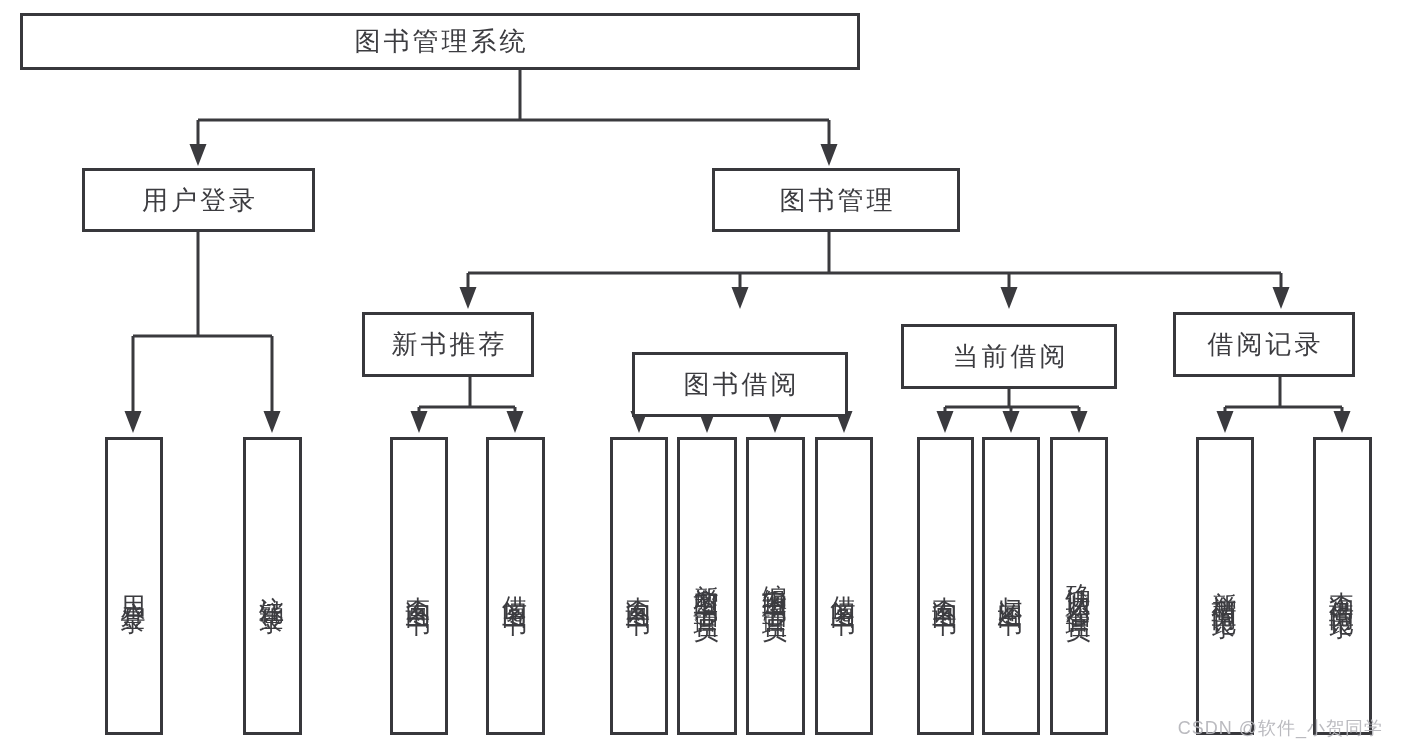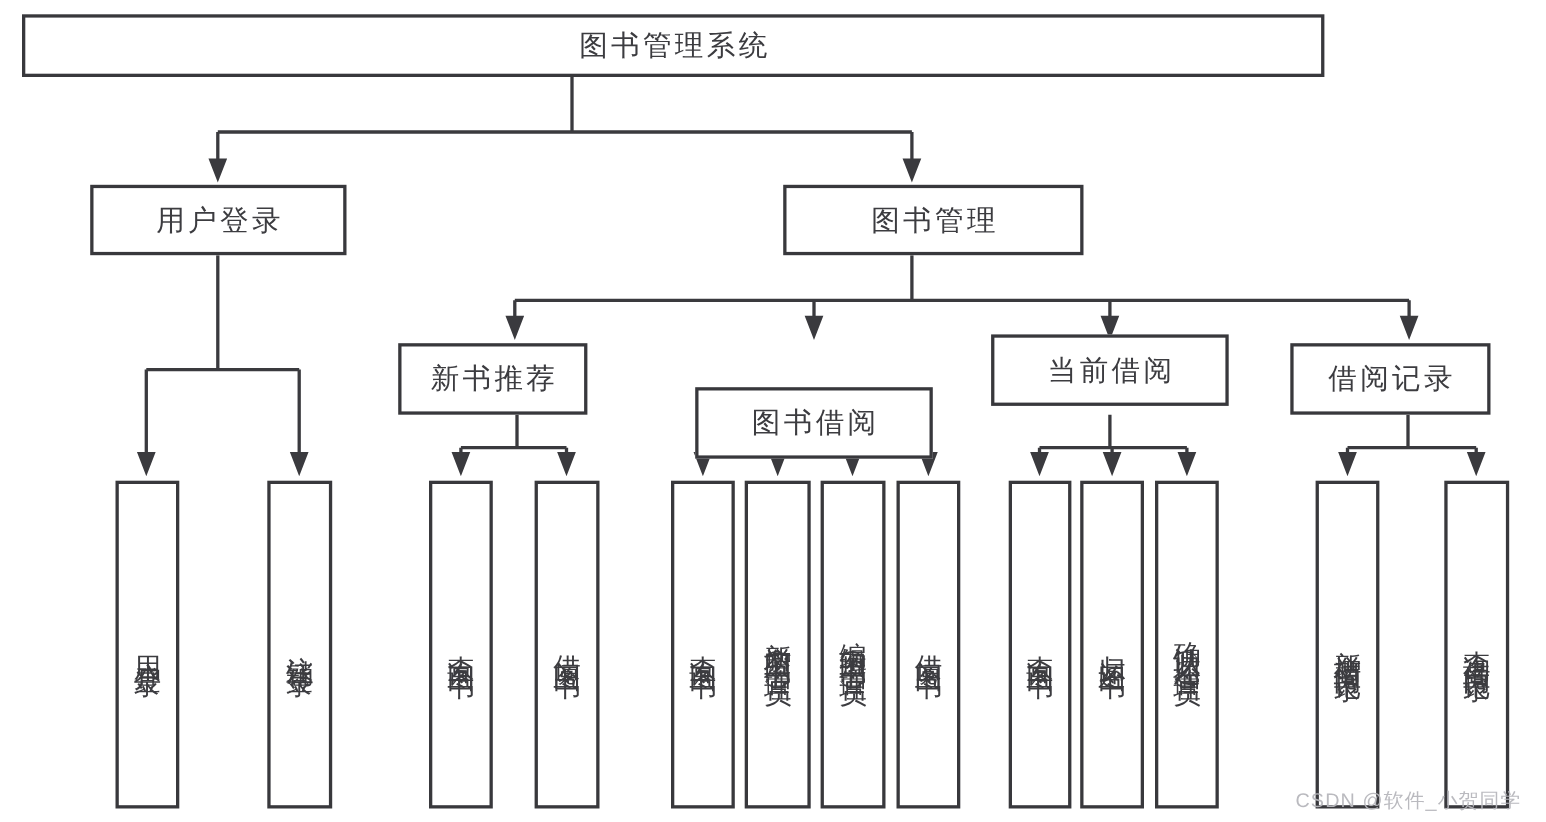--- a/index.html
+++ b/index.html
@@ -20,28 +20,28 @@
     color:#3c3c40;
   }
   .h{font-size:26px;letter-spacing:3px;text-indent:3px;white-space:nowrap;}
   .v{
     top:437px;height:298px;
     writing-mode:vertical-rl;
     font-size:25px;letter-spacing:5px;
     white-space:nowrap;
   }
   
-  .n-root{left:20px;top:13px;width:1184px;height:57px;}
+  .n-root{left:20px;top:13px;width:840px;height:57px;}
   
   .n-login{left:82px;top:168px;width:233px;height:64px;}
-  .n-mgmt{left:712px;top:168px;width:273px;height:64px;}
+  .n-mgmt{left:712px;top:168px;width:248px;height:64px;}
   
   .n-l3-1{left:362px;top:312px;width:172px;height:65px;}
   .n-l3-2{left:632px;top:312px;width:216px;height:65px;margin-top:40px;}
-  .n-l3-3{left:901px;top:304px;width:216px;height:65px;}
+  .n-l3-3{left:901px;top:324px;width:216px;height:65px;}
   .n-l3-4{left:1173px;top:312px;width:182px;height:65px;}
   
   .lf-a1{left:105px;width:58px;}
   .lf-a2{left:243px;width:59px;}
   .lf-b1{left:390px;width:58px;}
   .lf-b2{left:486px;width:59px;}
   .lf-c1{left:610px;width:58px;}
   .lf-c2{left:677px;width:60px;}
   .lf-c3{left:746px;width:59px;}
   .lf-c4{left:815px;width:58px;}

